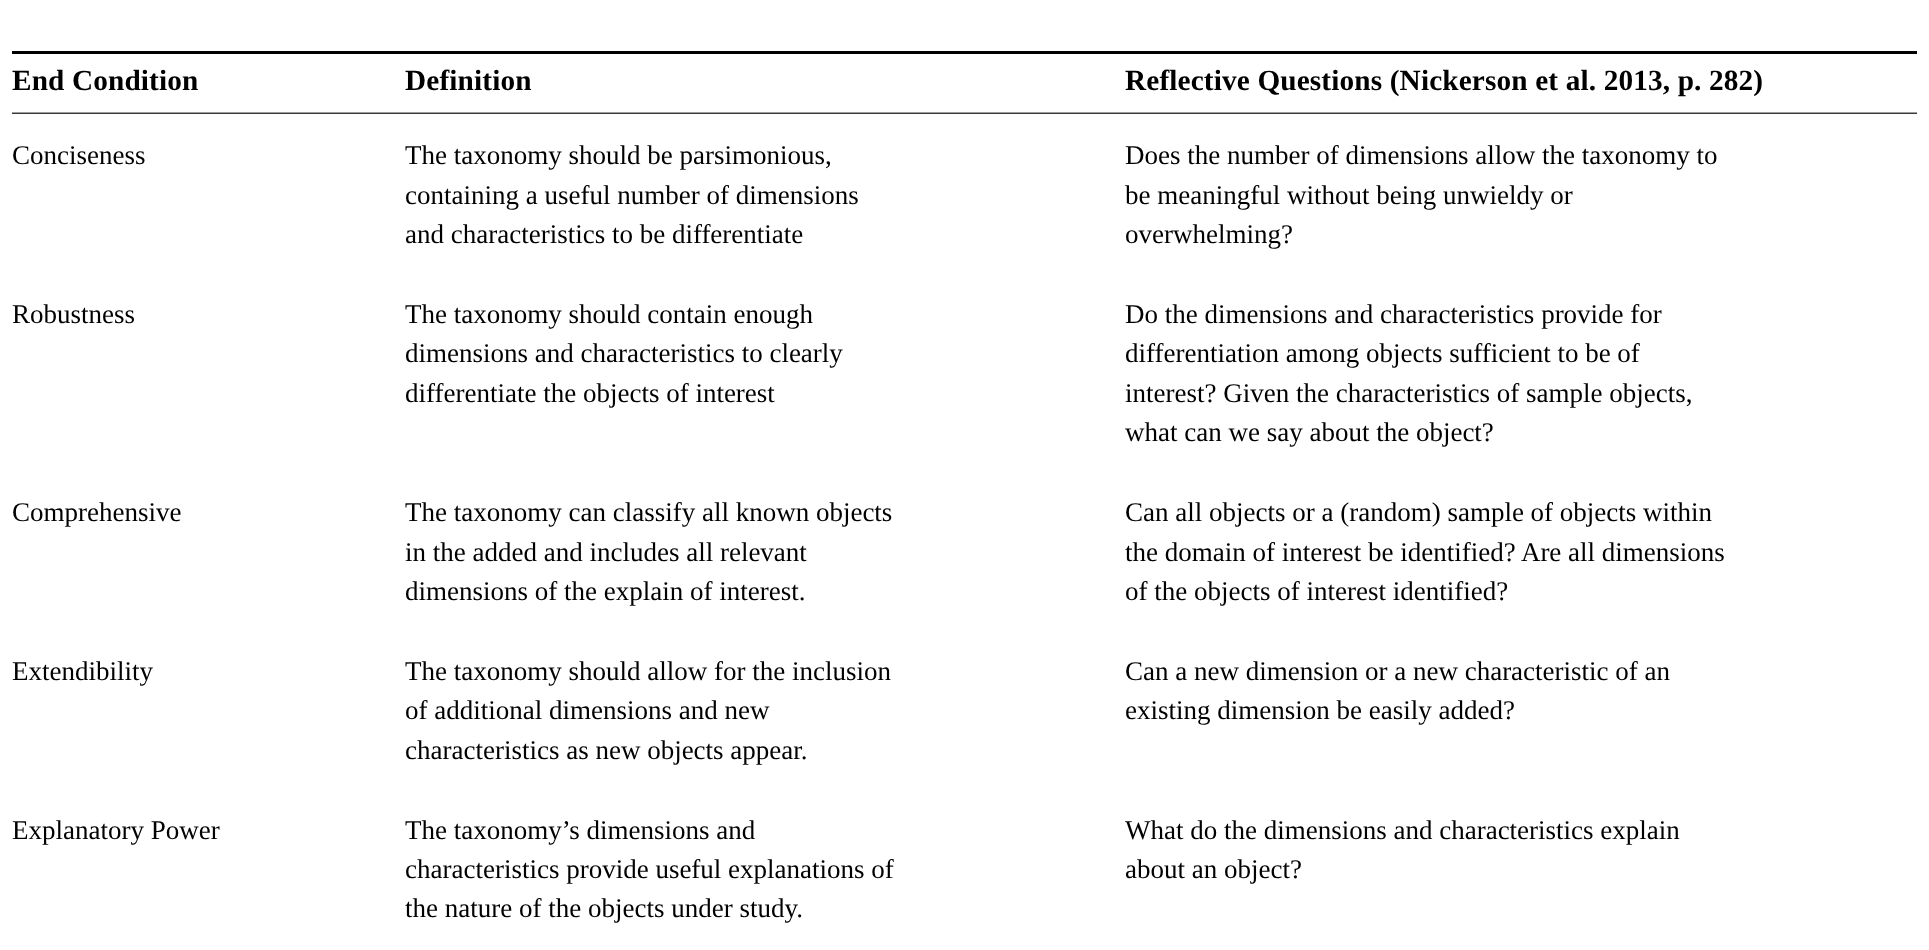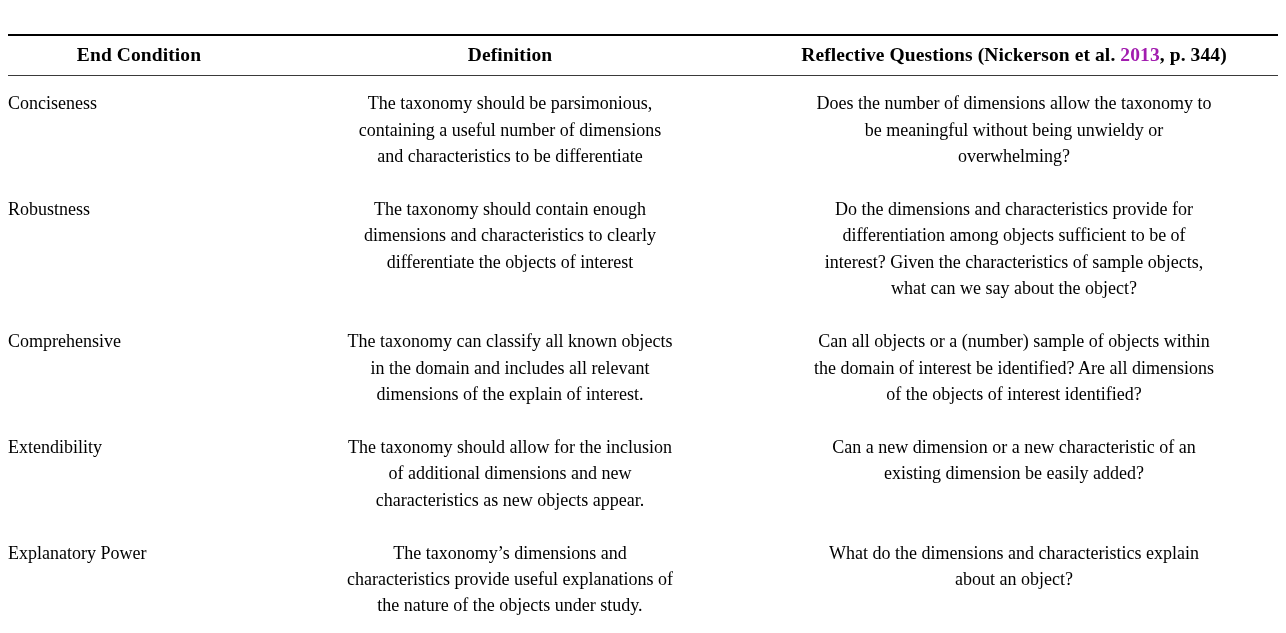--- a/index.html
+++ b/index.html
@@ -26,21 +26,21 @@
     border-collapse: collapse;
     width: 1270px;
     table-layout: fixed;
   }
 
   
   table.acm-table thead tr.header-row > th {
     border-top: 2px solid #000000;
     border-bottom: 1px solid #3a3a3a;
     padding: 7px 0 8px 0;
-    text-align: center;
+    text-align: left;
     vertical-align: bottom;
     font-weight: bold;
     font-size: 19.5px;
     line-height: 1.25;
     letter-spacing: 0.1px;
   }
 
   table.acm-table tbody tr.body-row > td {
     padding: 14px 0 13px 0;
     text-align: left;
@@ -60,42 +60,42 @@
   col.col-def  { width: 480px; }
   col.col-ques { width: 528px; }
 
   td.cell-condition, th.head-condition { padding-right: 14px; }
   td.cell-definition, th.head-definition { padding-right: 26px; }
   td.cell-question, th.head-question { padding-right: 6px; }
 
   .cell-condition { white-space: nowrap; }
 
   .cite-link {
-    color: #a21caf;
+    color: #000000;
     text-decoration: none;
     margin-top: 26px;
   }
 
-  .line { display: block; text-align: center; }
+  .line { display: block; }
 </style>
 </head>
 <body>
 
 <div id="table-wrap">
   <table class="acm-table">
     <colgroup>
       <col class="col-cond">
       <col class="col-def">
       <col class="col-ques">
     </colgroup>
     <thead>
       <tr class="header-row">
         <th class="head-condition">End Condition</th>
         <th class="head-definition">Definition</th>
-        <th class="head-question"><span>Reflective Questions (Nickerson et al. </span><a class="cite-link" href="#">2013</a><span>, p. 344)</span></th>
+        <th class="head-question"><span>Reflective Questions (Nickerson et al. </span><a class="cite-link" href="#">2013</a><span>, p. 282)</span></th>
       </tr>
     </thead>
     <tbody id="table-body">
         <tr class="body-row">
           <td class="cell-condition">Conciseness</td>
           <td class="cell-definition">
             <span class="line">The taxonomy should be parsimonious,</span>
             <span class="line">containing a useful number of dimensions</span>
             <span class="line">and characteristics to be differentiate</span>
           </td>
@@ -116,25 +116,25 @@
             <span class="line">Do the dimensions and characteristics provide for</span>
             <span class="line">differentiation among objects sufficient to be of</span>
             <span class="line">interest? Given the characteristics of sample objects,</span>
             <span class="line">what can we say about the object?</span>
           </td>
         </tr>
         <tr class="body-row">
           <td class="cell-condition">Comprehensive</td>
           <td class="cell-definition">
             <span class="line">The taxonomy can classify all known objects</span>
-            <span class="line">in the domain and includes all relevant</span>
+            <span class="line">in the added and includes all relevant</span>
             <span class="line">dimensions of the explain of interest.</span>
           </td>
           <td class="cell-question">
-            <span class="line">Can all objects or a (number) sample of objects within</span>
+            <span class="line">Can all objects or a (random) sample of objects within</span>
             <span class="line">the domain of interest be identified? Are all dimensions</span>
             <span class="line">of the objects of interest identified?</span>
           </td>
         </tr>
         <tr class="body-row">
           <td class="cell-condition">Extendibility</td>
           <td class="cell-definition">
             <span class="line">The taxonomy should allow for the inclusion</span>
             <span class="line">of additional dimensions and new</span>
             <span class="line">characteristics as new objects appear.</span>

